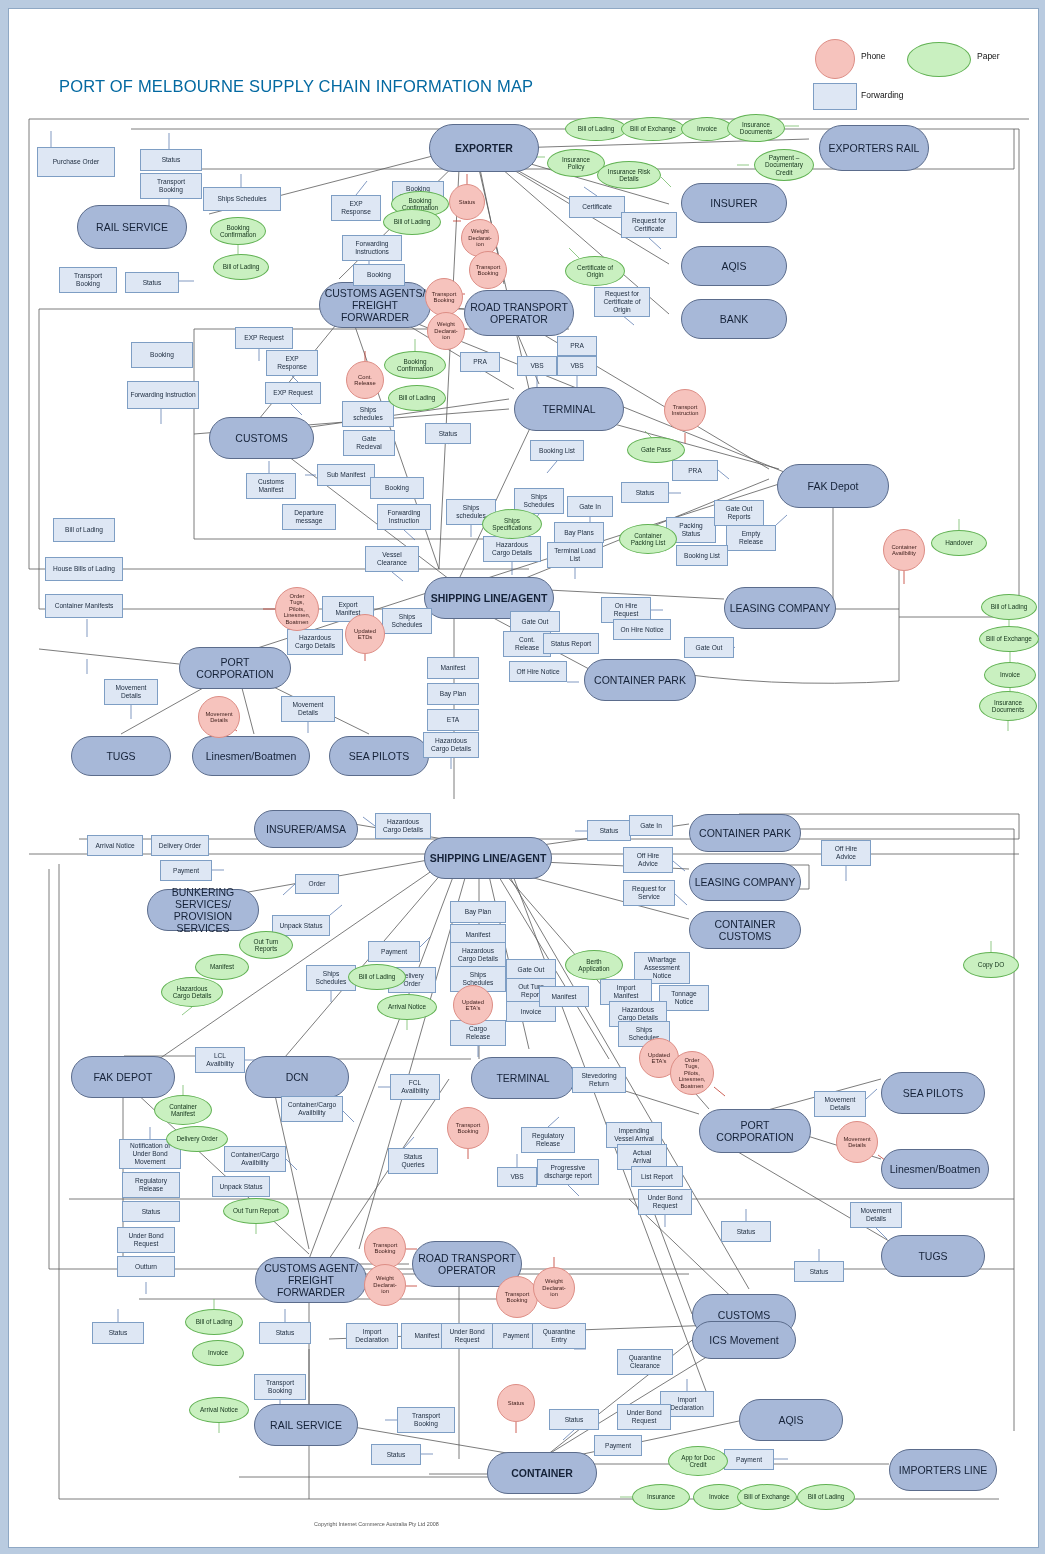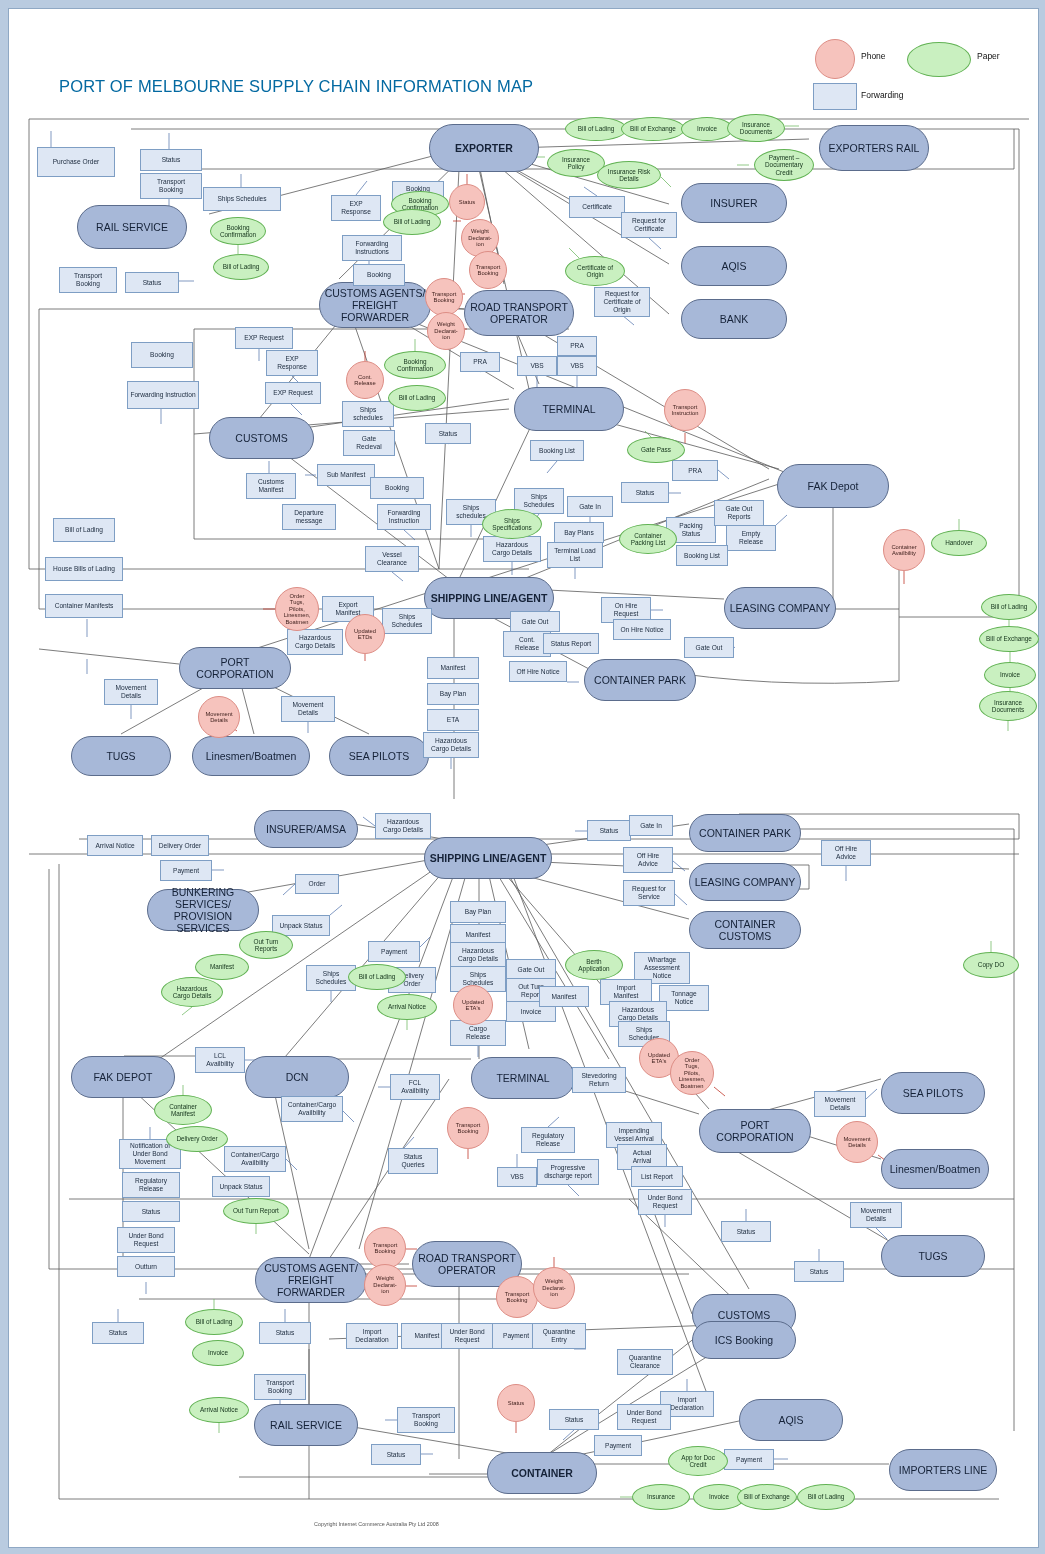--- a/index.html
+++ b/index.html
@@ -311,21 +311,21 @@
         <div class="node big" style="left: 62px; top: 1047px; width: 104px; height: 42px;">FAK DEPOT</div>
         <div class="node big" style="left: 236px; top: 1047px; width: 104px; height: 42px;">DCN</div>
         <div class="node big" style="left: 462px; top: 1048px; width: 104px; height: 42px;">TERMINAL</div>
         <div class="node big" style="left: 690px; top: 1100px; width: 112px; height: 44px;">PORT CORPORATION</div>
         <div class="node big" style="left: 872px; top: 1063px; width: 104px; height: 42px;">SEA PILOTS</div>
         <div class="node big" style="left: 872px; top: 1140px; width: 108px; height: 40px;">Linesmen/Boatmen</div>
         <div class="node big" style="left: 872px; top: 1226px; width: 104px; height: 42px;">TUGS</div>
         <div class="node big" style="left: 246px; top: 1232px; width: 112px; height: 46px; margin-top: 16px;">CUSTOMS AGENT/<br>FREIGHT FORWARDER</div>
         <div class="node big" style="left: 403px; top: 1232px; width: 110px; height: 46px;">ROAD TRANSPORT<br>OPERATOR</div>
         <div class="node big" style="left: 683px; top: 1285px; width: 104px; height: 42px;">CUSTOMS</div>
-        <div class="node big" style="left: 683px; top: 1312px; width: 104px; height: 38px;">ICS Booking</div>
+        <div class="node big" style="left: 683px; top: 1312px; width: 104px; height: 38px;">ICS Movement</div>
         <div class="node big" style="left: 730px; top: 1390px; width: 104px; height: 42px;">AQIS</div>
         <div class="node big" style="left: 245px; top: 1395px; width: 104px; height: 42px;">RAIL SERVICE</div>
         <div class="node bold big" style="left: 478px; top: 1443px; width: 110px; height: 42px;">CONTAINER</div>
         <div class="node big" style="left: 880px; top: 1440px; width: 108px; height: 42px;">IMPORTERS LINE</div>
         <div class="box" style="left: 28px; top: 138px; width: 78px; height: 30px;">Purchase Order</div>
         <div class="box" style="left: 131px; top: 140px; width: 62px; height: 22px;">Status</div>
         <div class="box" style="left: 131px; top: 164px; width: 62px; height: 26px;">Transport<br>Booking</div>
         <div class="box" style="left: 50px; top: 258px; width: 58px; height: 26px;">Transport<br>Booking</div>
         <div class="box" style="left: 116px; top: 263px; width: 54px; height: 21px;">Status</div>
         <div class="box" style="left: 194px; top: 178px; width: 78px; height: 24px;">Ships Schedules</div>

